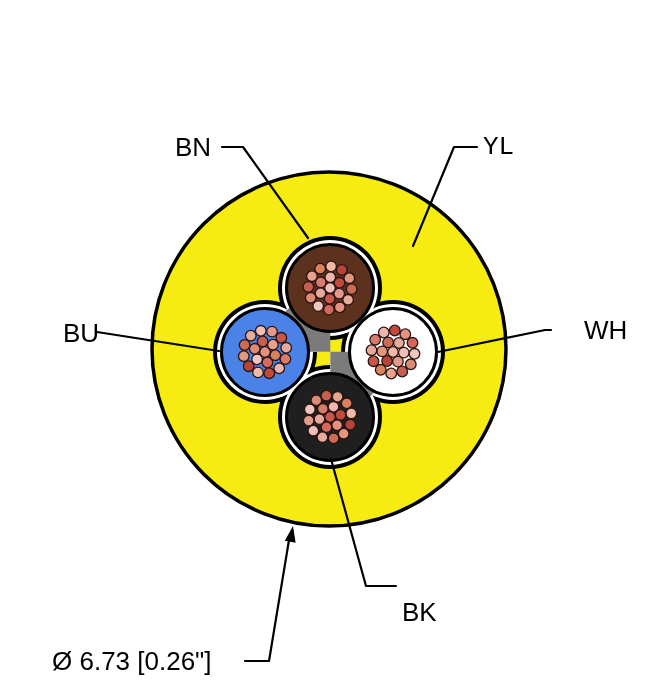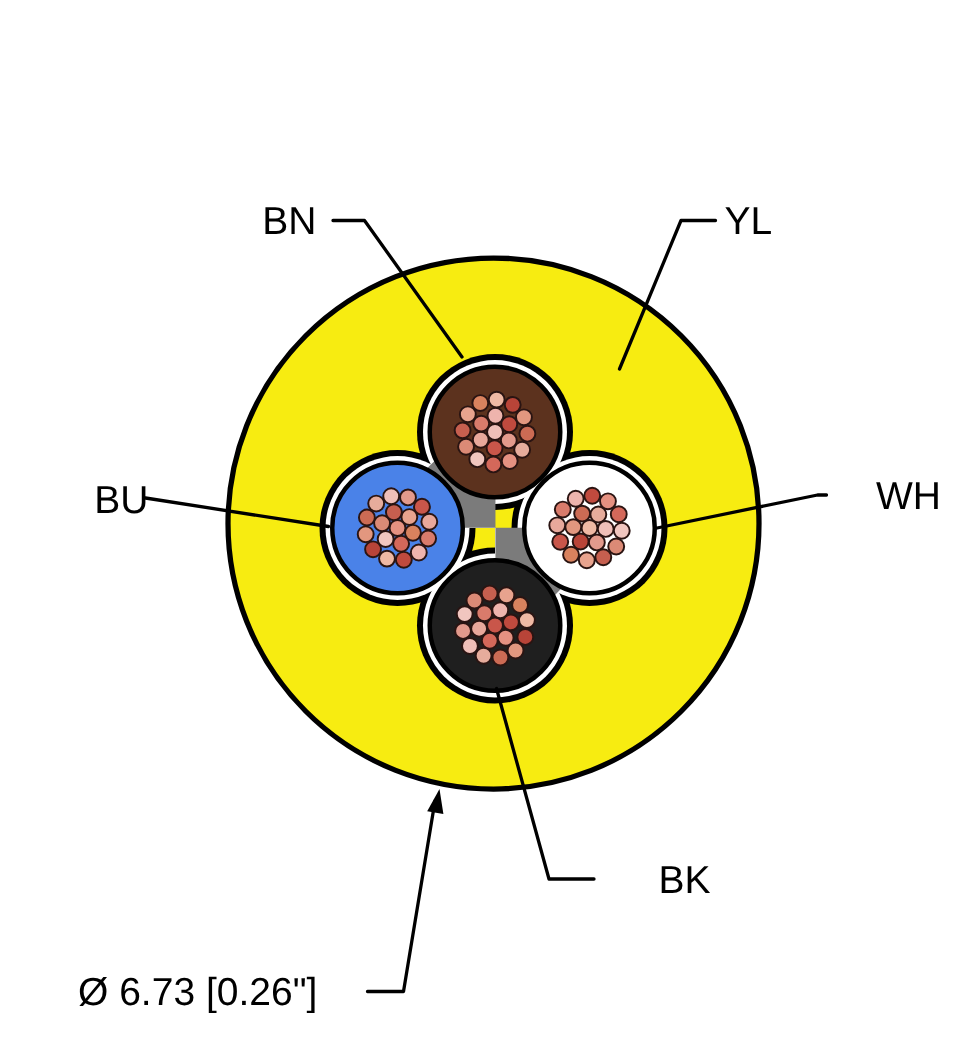--- a/index.html
+++ b/index.html
@@ -14,24 +14,24 @@
   .label{
     position:absolute;
     font-family:"Liberation Sans", sans-serif;
     font-size:26px;
     line-height:1.05;
     color:#000000;
     white-space:nowrap;
     user-select:none;
   }
   #label-bn {top:134px; right:442px;}
-  #label-yl {top:134px; left:483px;}
+  #label-yl {top:134px; left:483px;font-family:Liberation Mono, monospace;}
   #label-bu {top:320px; right:554px;}
   #label-wh {top:317px; left:584px;}
-  #label-bk {top:573px; left:402px;margin-left:37px;}
+  #label-bk {top:599px; left:402px;}
   #label-dia{top:648px; left:52px;}
 </style>
 </head>
 <body>
 
 <div class="stage">
   <svg id="diagram-svg" width="653" height="700" viewBox="0 0 653 700">
       <circle cx="329" cy="349" r="177" fill="#F7EC11" stroke="#000000" stroke-width="3.5"></circle>
       <g>
         <polygon points="330.0,288.0 265.0,352.0 393.0,352.0 330.0,417.0" fill="#000000"></polygon>

